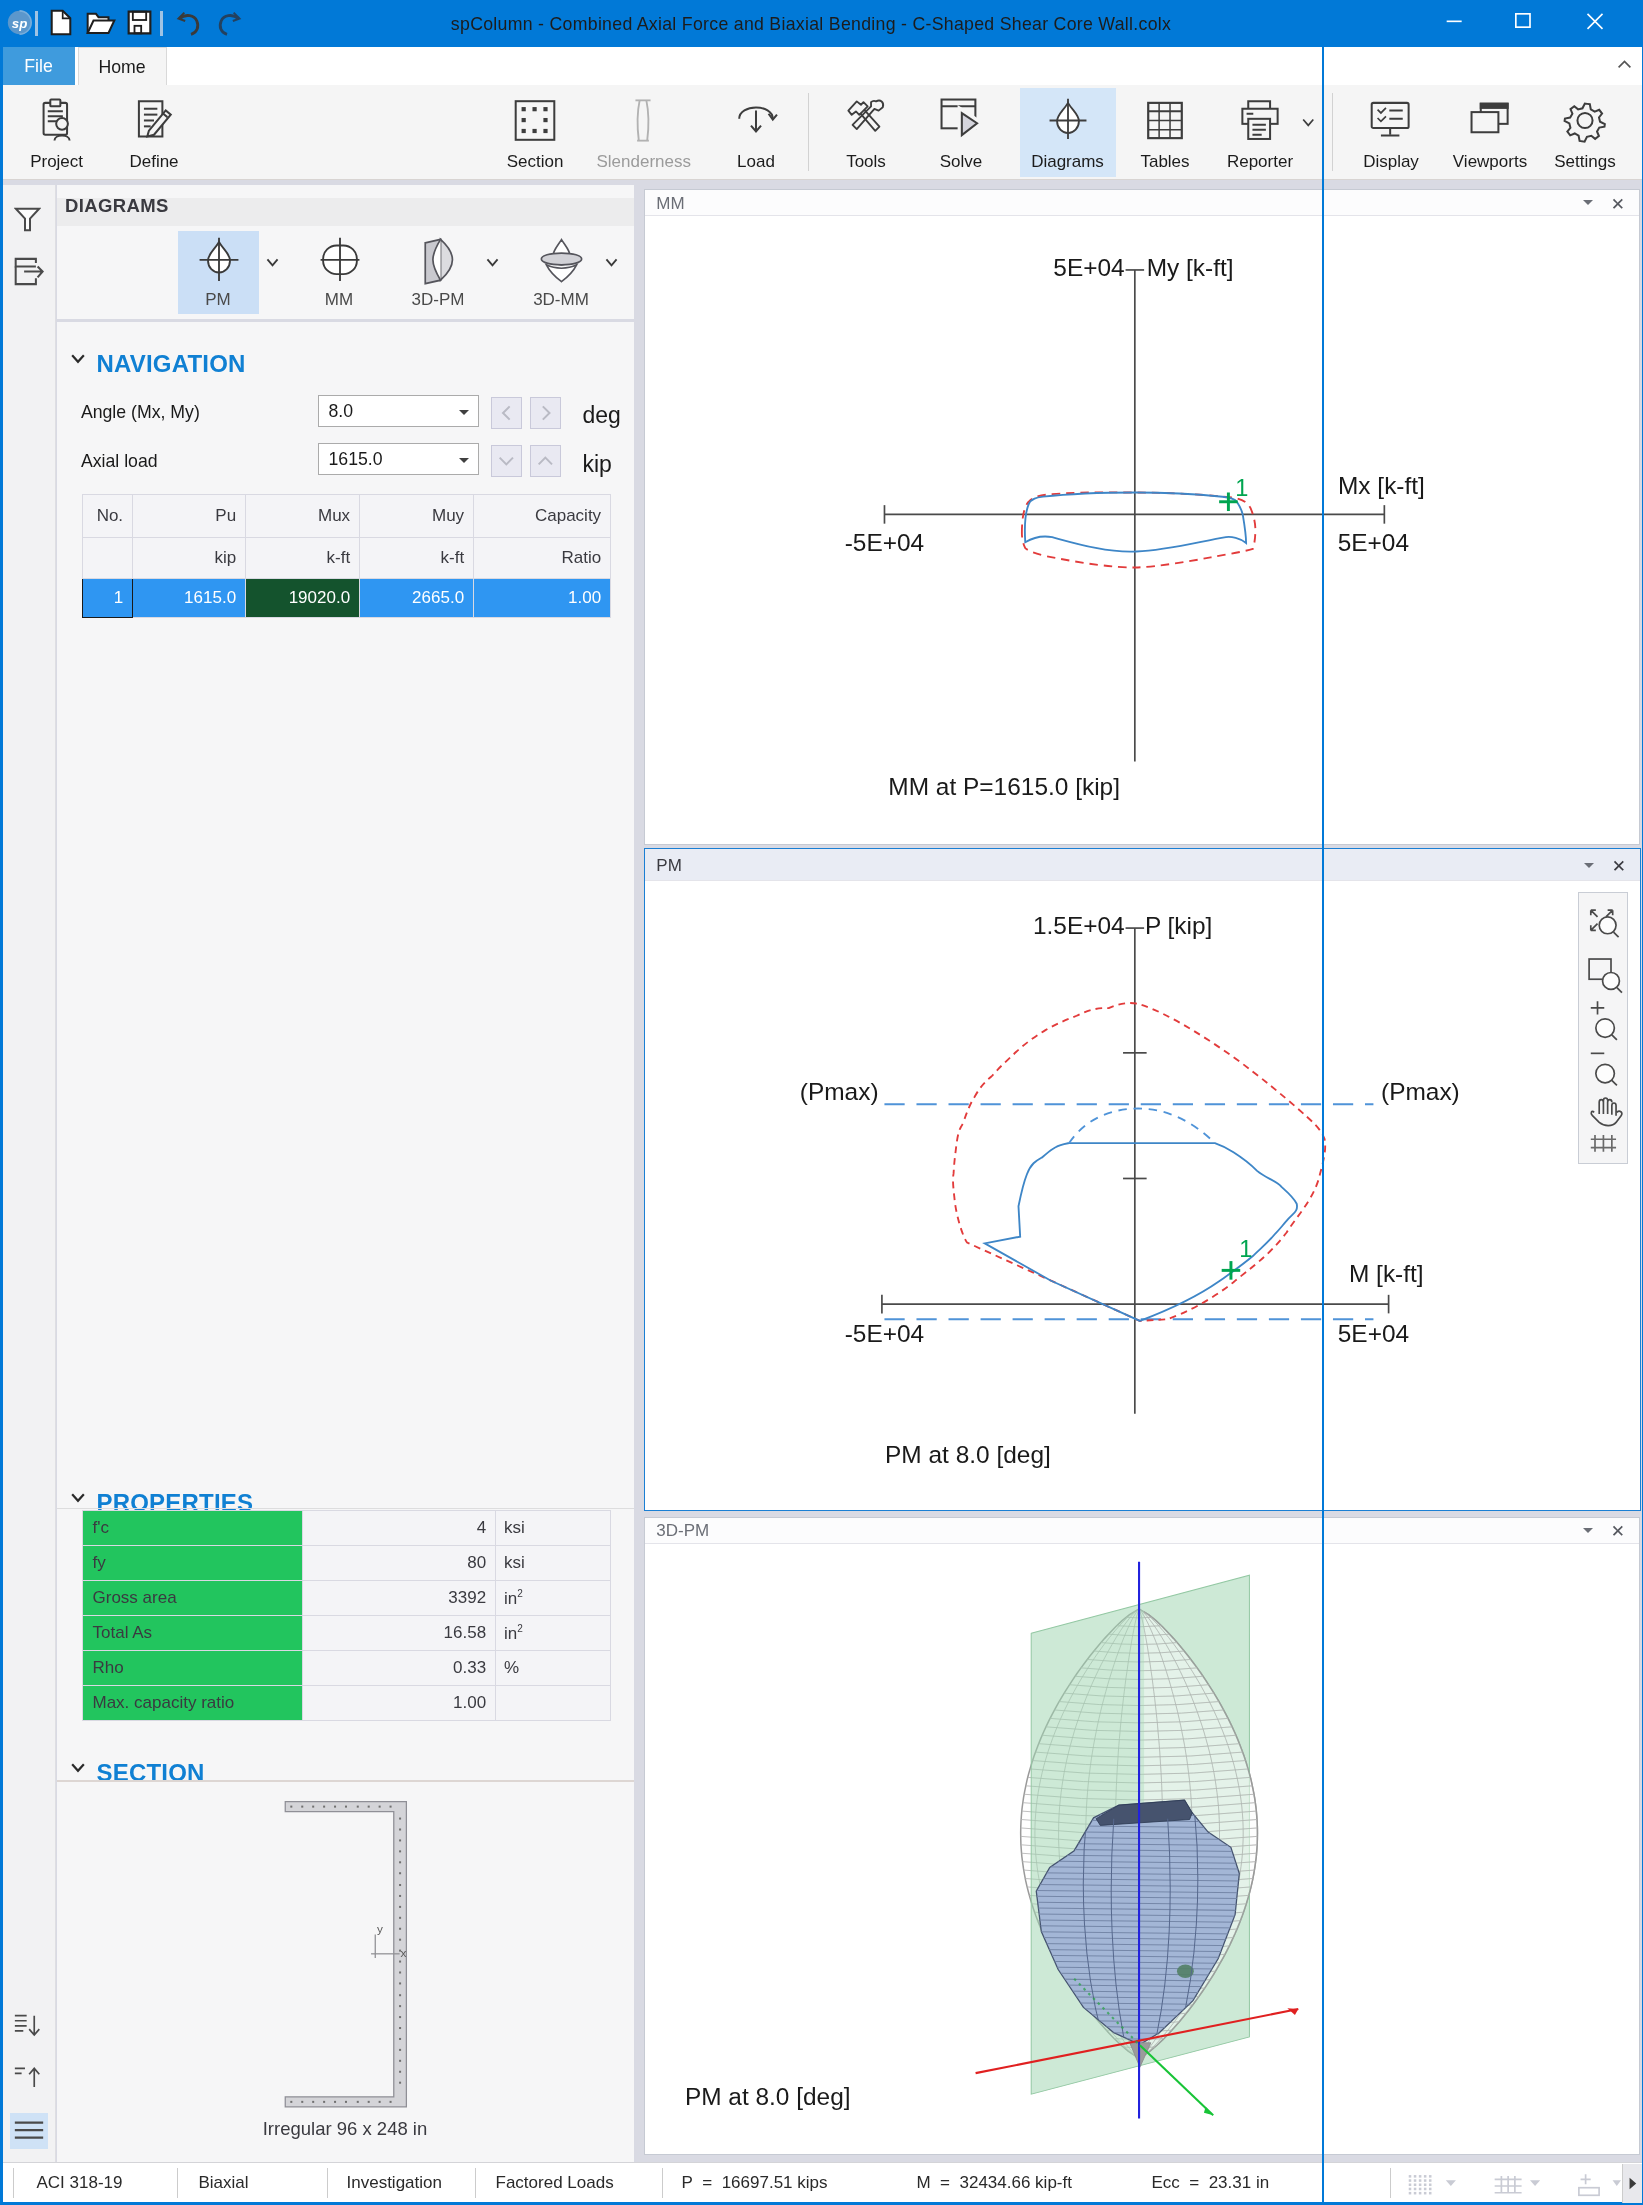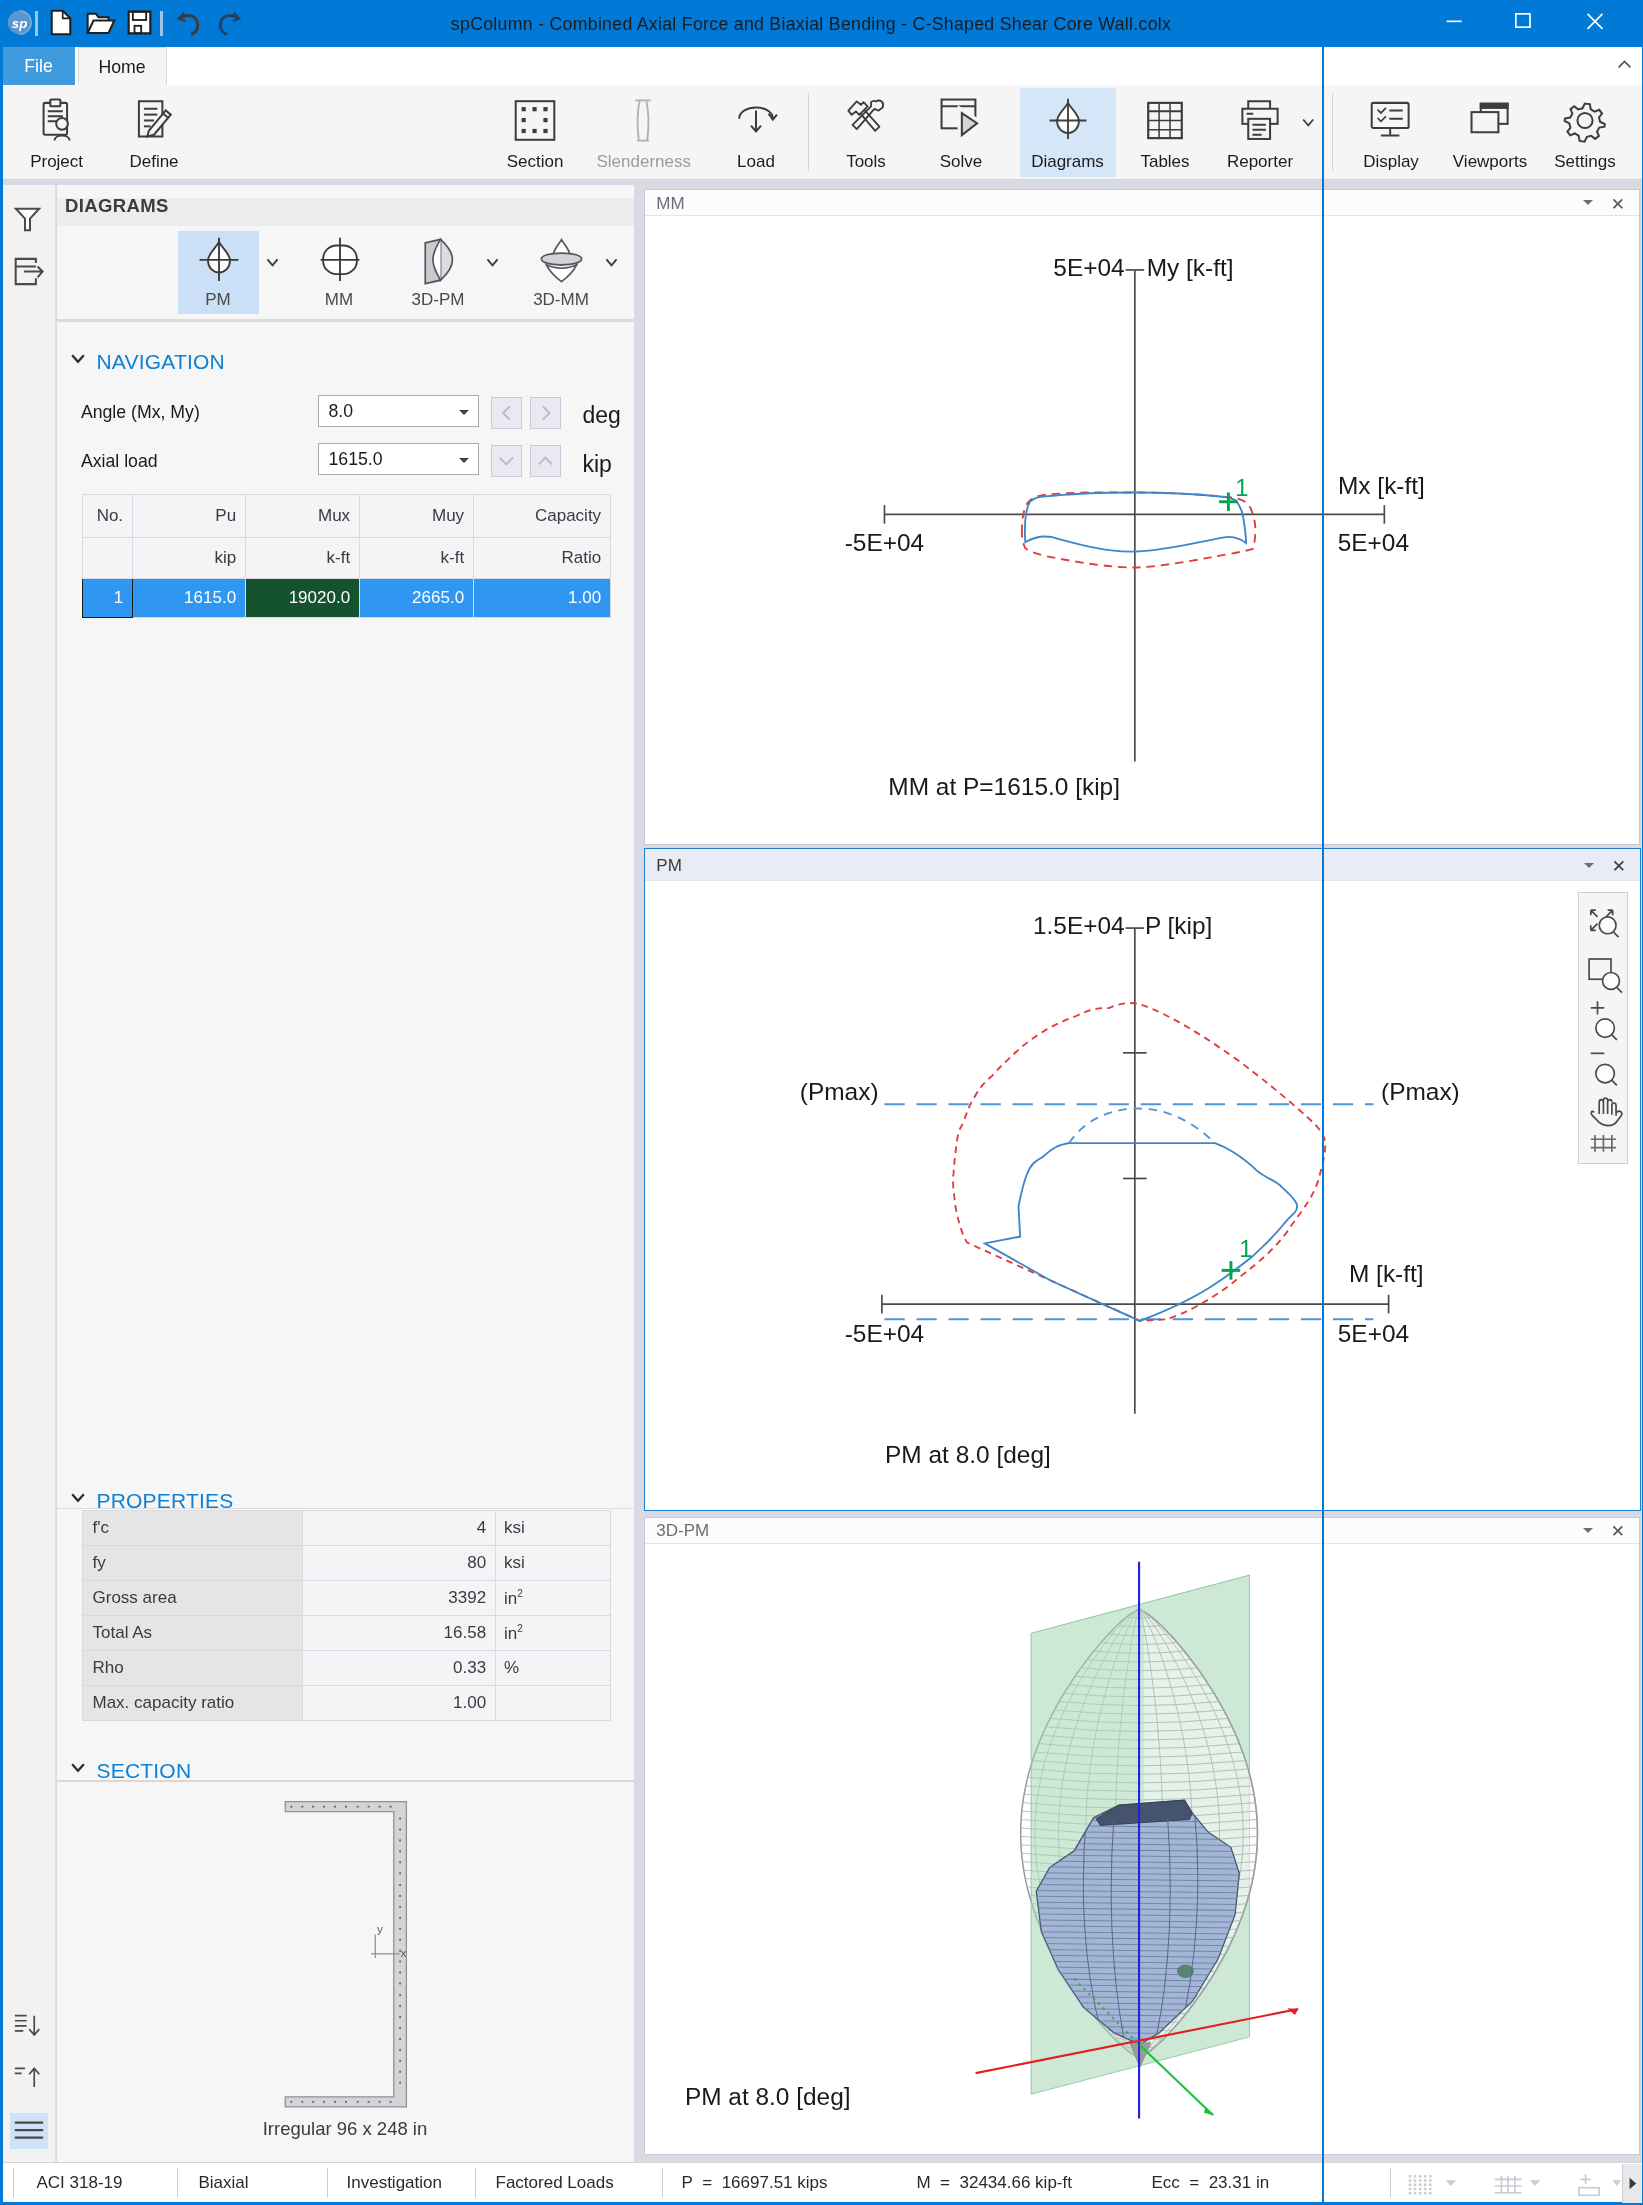--- a/index.html
+++ b/index.html
@@ -25,33 +25,33 @@
 .rbtn.gray .lbl { color:#9b9b9b; }
 .rsep { position:absolute; top:8.4px; width:0.8px; height:78px; background:#d2d2d2; }
 
 
 #content { position:absolute; left:2.5px; top:180px; width:1639px; height:1982px; background:#d9dae3; }
 #rail { position:absolute; left:0px; top:5px; width:53px; height:1977px; background:#f2f2f3; border-right:0.8px solid #dedee2; }
 #leftpanel { position:absolute; left:54px; top:5px; width:577px; height:1977px; background:#f6f6f7; }
 #lp-header { position:absolute; left:0; top:12.6px; width:577px; height:28px; background:#ececed; }
 #lp-header span { position:absolute; left:8.4px; top:-2.5px; font-size:18.5px; font-weight:bold; color:#3a3a40; letter-spacing:0.4px; }
 
-.sechdr { position:absolute; font-size:21px; font-weight:normal; color:#1080d3; letter-spacing:0.2px; }
+.sechdr { position:absolute; font-size:24px; font-weight:bold; color:#1080d3; letter-spacing:0.2px; }
 .combo { position:absolute; width:161px; height:32px; background:#ffffff; border:0.8px solid #ababab; font-size:17.7px; color:#1a1a1a; }
 .combo .v { position:absolute; left:10px; top:5px; }
 .combo .ar { position:absolute; right:8.4px; top:13.5px; width:0; height:0; border-left:5px solid transparent; border-right:5px solid transparent; border-top:5.9px solid #404040; }
 .spinbtn { position:absolute; width:31px; height:32px; background:#e9e9f2; border:0.8px solid #c9c9da; }
 .unitlbl { position:absolute; font-size:23px; color:#1a1a1a; }
 .navlbl { position:absolute; font-size:17.7px; color:#1a1a1a; }
 
 table.grid { position:absolute; border-collapse:collapse; table-layout:fixed; }
 table.grid td { border:0.8px solid #d9d9e2; font-size:17px; color:#3a3a40; padding:0 8.4px 0 5px; text-align:right; overflow:hidden; white-space:nowrap; }
 sup { font-size:10px; }
 #leftpanel table.grid td { background:#f4f4f7; }
-#leftpanel table.grid td.lb { background:#e5e5e5; text-align:left; padding-left:10px; }
+#leftpanel table.grid td.lb { background:#22c55e; text-align:left; padding-left:10px; }
 #leftpanel table.grid td.un { text-align:left; padding-left:8.4px; }
 
 
 .panel { position:absolute; background:#ffffff; border:0.8px solid #c6cad3; }
 .phdr { position:absolute; left:0; top:0; right:0; height:26px; background:#fcfcfd; border-bottom:0.8px solid #e4e4ea; font-size:17px; color:#6b6e76; }
 .phdr .t { position:absolute; left:11.8px; top:3.4px; }
 .phdr .dd { position:absolute; right:46px; top:10px; width:0; height:0; border-left:5px solid transparent; border-right:5px solid transparent; border-top:5.9px solid #6b6e76; }
 .phdr .x { position:absolute; right:13.5px; top:3.4px; font-size:17px; color:#55585f; }
 .phdr .x2 { position:absolute; right:13.5px; top:6.7px; font-size:17px; color:#3a3a40; }
 

